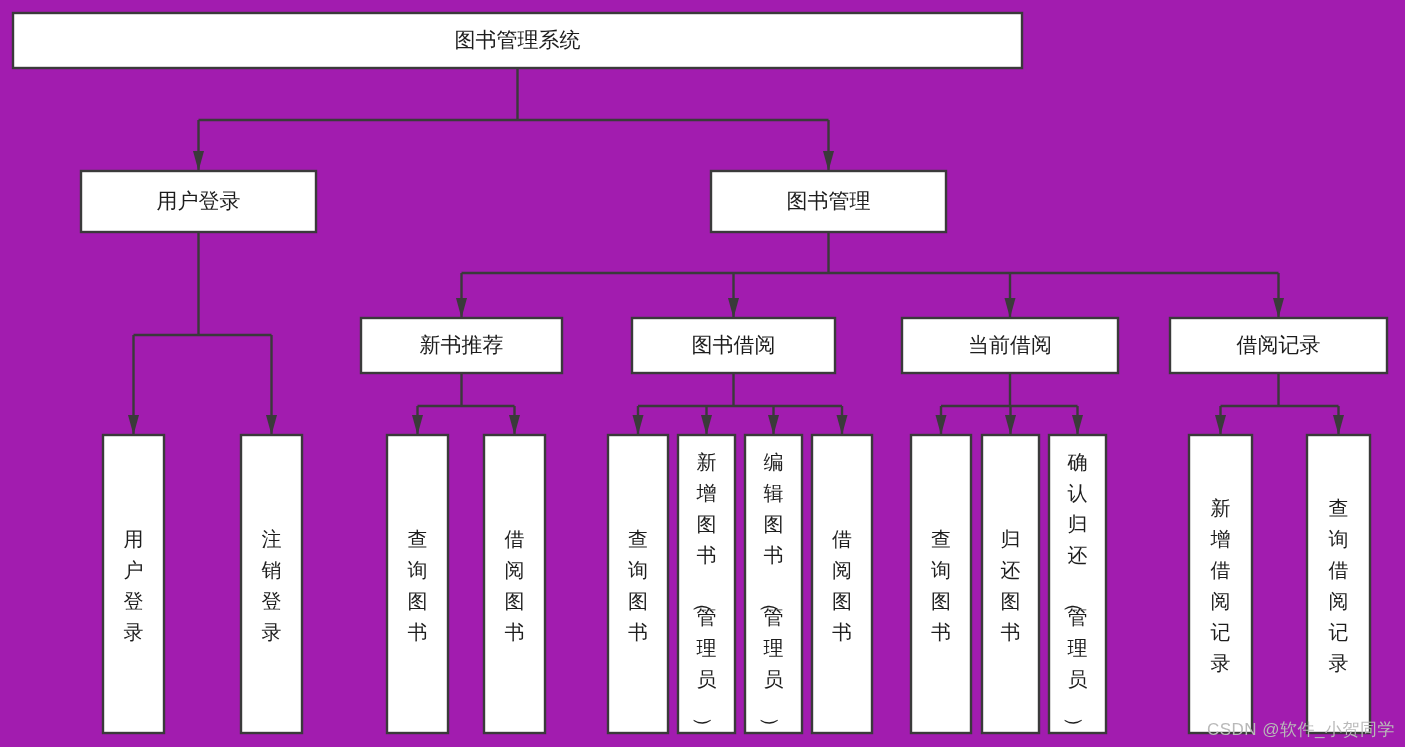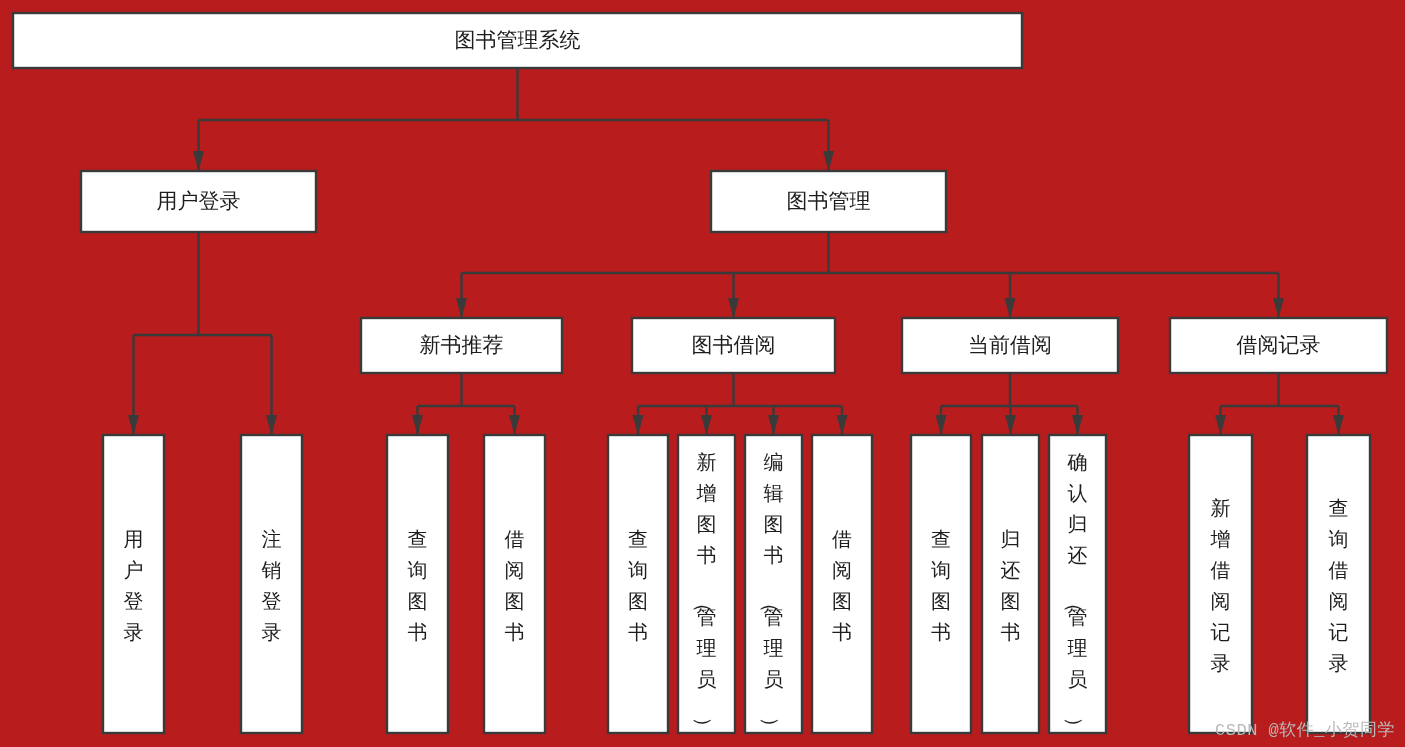--- a/index.html
+++ b/index.html
@@ -1,35 +1,35 @@
 <!DOCTYPE html>
 <html><head>
 <meta charset="utf-8">
 <style>
   html,body{margin:0;padding:0;background:#ffffff;}
   body{
     font-family:"Liberation Sans","DejaVu Sans",sans-serif;
     width:1405px;height:747px;overflow:hidden;position:relative;
   }
-  #stage{position:relative;width:1405px;height:747px;background:#b91c1c;}
+  #stage{position:relative;width:1405px;height:747px;background:#a21caf;}
   svg#diagram{position:absolute;left:0;top:0;width:1405px;height:747px;display:block;}
   .nodebox{fill:#ffffff;stroke:#3a3a3a;stroke-width:2.4;}
   .conn{stroke:#3a3a3a;stroke-width:2.4;fill:none;stroke-linecap:butt;}
   .arrowhead{fill:#3a3a3a;stroke:none;}
   .node-label-h{
     font-family:"Liberation Sans","DejaVu Sans",sans-serif;
     font-size:21px;fill:#1d1d1d;text-anchor:middle;dominant-baseline:middle;
   }
   .node-label-v{
     font-family:"Liberation Sans","DejaVu Sans",sans-serif;
     font-size:20px;fill:#1d1d1d;text-anchor:middle;
   }
   .watermark{
     position:absolute;right:10px;bottom:6px;
-    font-family:Liberation Mono, monospace;
+    font-family:Liberation Sans, sans-serif;
     font-size:17px;color:#b9b9b9;white-space:nowrap;letter-spacing:0.5px;
     user-select:none;
   }
 </style>
 </head>
 <body>
 
 <div id="stage">
   <svg id="diagram" viewBox="0 0 1405 747">
     <g id="edges-layer">

